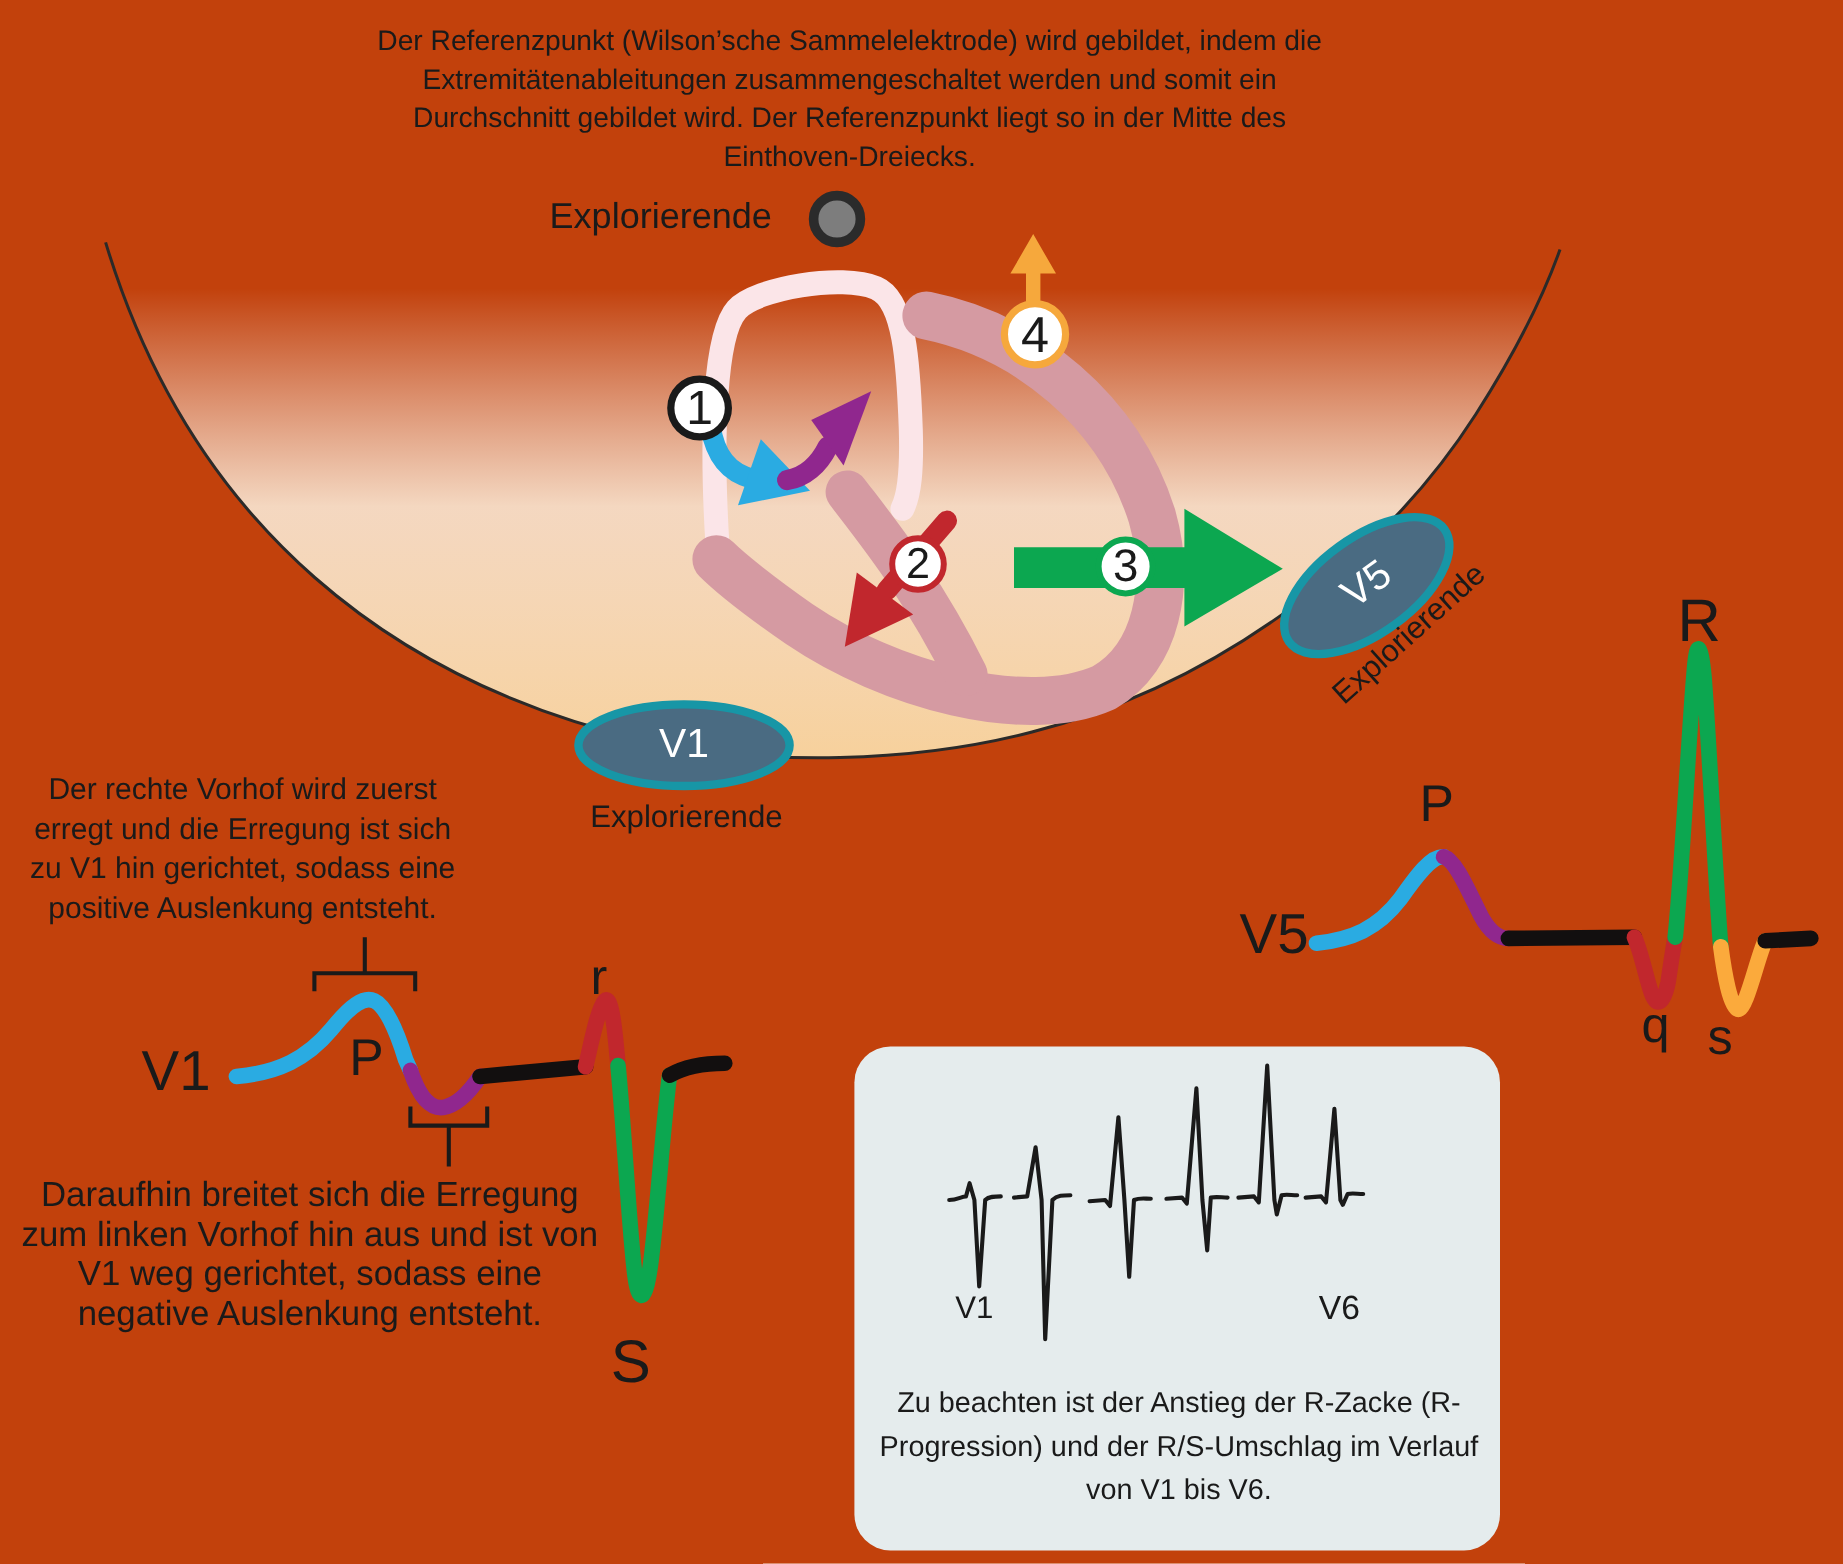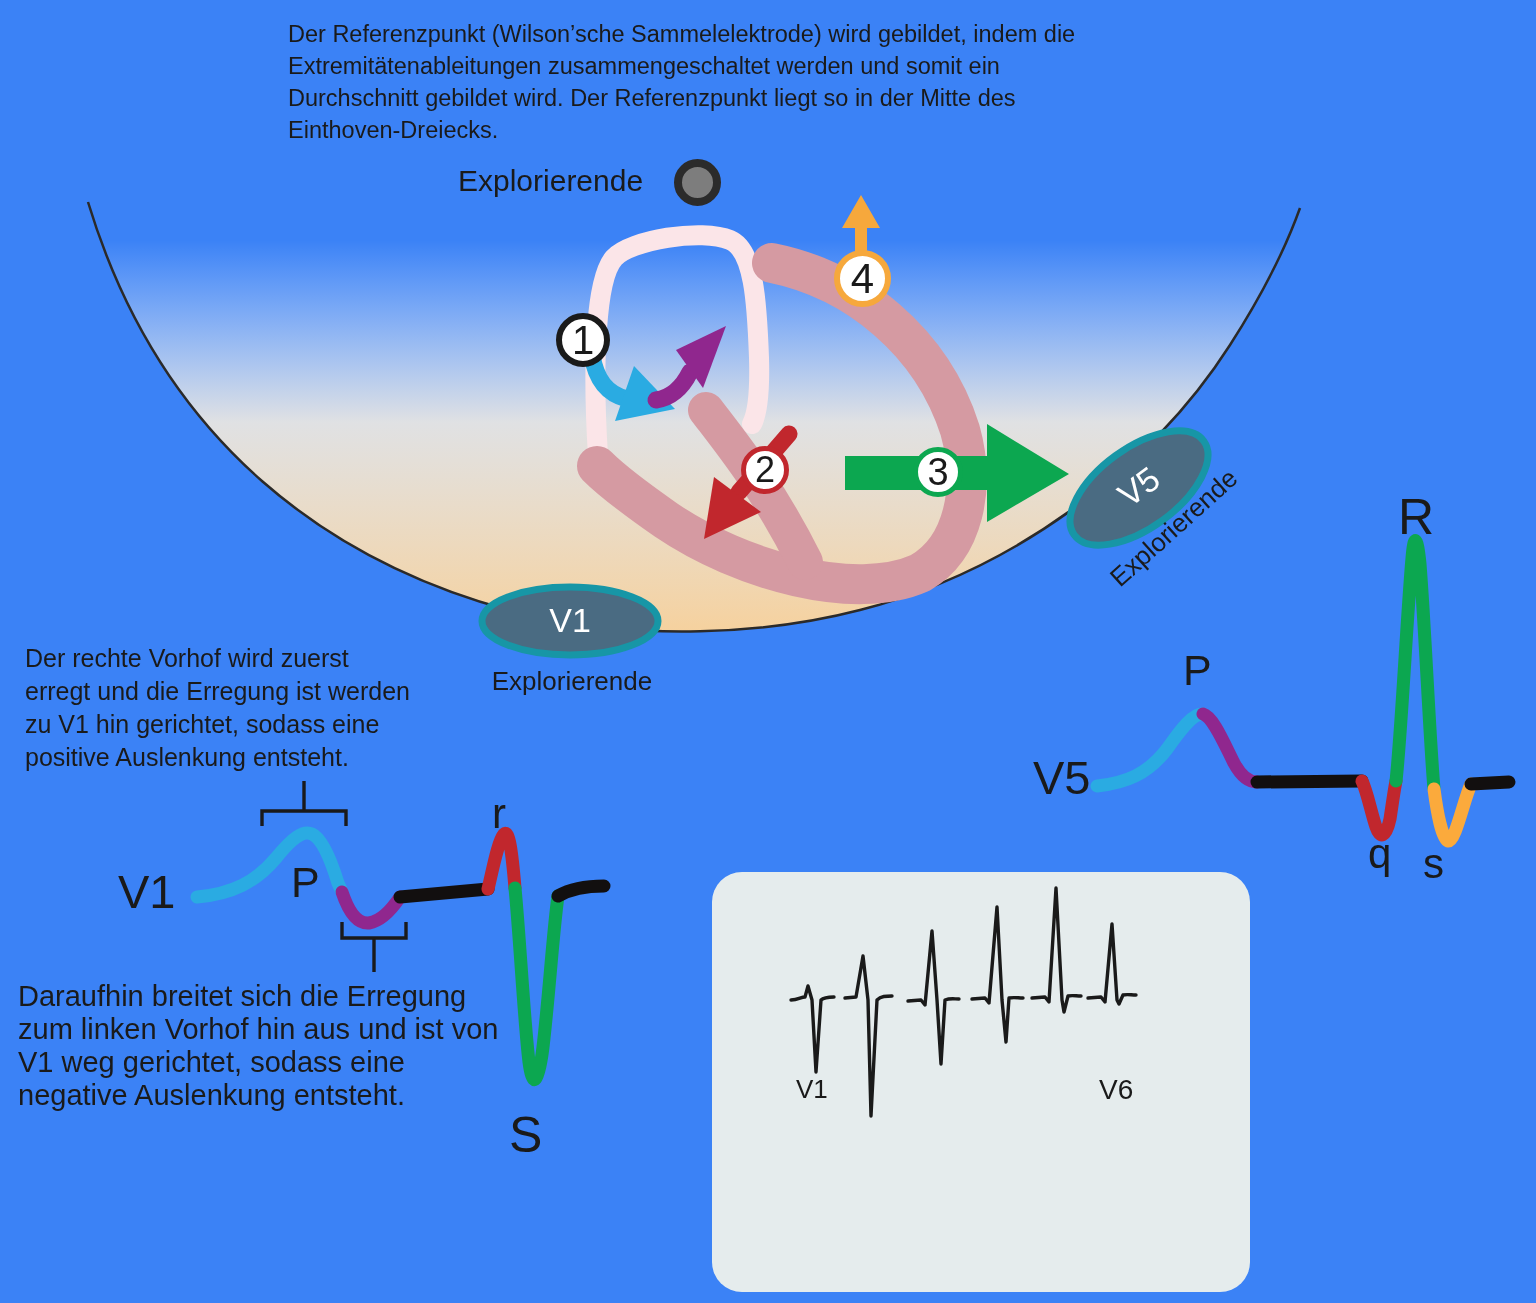--- a/index.html
+++ b/index.html
@@ -1,20 +1,20 @@
 <!DOCTYPE html>
 <html><head>
 <meta charset="utf-8">
 <style>
   * { box-sizing: border-box; }
   body { margin: 0; background: #ffffff; }
   #canvas {
     position: relative; width: 1536px; height: 1303px;
     font-family: "Liberation Sans", sans-serif; color: #1a1a1a;
-    background: #3b82f6; overflow: hidden;
+    background: #c2410c; overflow: hidden; text-align: center;
   }
   #diagram-svg { position: absolute; left: 0; top: 0; }
   .txt { position: absolute; white-space: pre-line; }
   .intro { left: 288px; top: 18px; font-size: 23.5px; line-height: 32px; width: 840px; }
   .ref-label { left: 458px; top: 164px; font-size: 30px; }
   .ref-dot {
     position: absolute; left: 674px; top: 159px; width: 47px; height: 47px;
     border-radius: 50%; border: 8px solid #2b2b2b; background: #7d7d7d;
   }
   .marker {
@@ -135,35 +135,38 @@
   <div class="marker m2">2</div>
   <div class="marker m3">3</div>
   <div class="marker m4">4</div>
 
   <div class="txt elec-label elec-v1-label">V1</div>
   <div class="txt expl-v1">Explorierende</div>
   <div class="txt elec-label elec-v5-label">V5</div>
   <div class="txt expl-v5">Explorierende</div>
 
   <div class="txt note-right-atrium">Der rechte Vorhof wird zuerst
-erregt und die Erregung ist werden
+erregt und die Erregung ist sich
 zu V1 hin gerichtet, sodass eine
 positive Auslenkung entsteht.</div>
   <div class="txt note-left-atrium">Daraufhin breitet sich die Erregung
 zum linken Vorhof hin aus und ist von
 V1 weg gerichtet, sodass eine
 negative Auslenkung entsteht.</div>
 
   <div class="txt lead-v1">V1</div>
   <div class="txt wl-p1">P</div>
   <div class="txt wl-r1">r</div>
   <div class="txt wl-s1">S</div>
 
   <div class="txt lead-v5">V5</div>
   <div class="txt wl-p5">P</div>
   <div class="txt wl-r5">R</div>
   <div class="txt wl-q5">q</div>
   <div class="txt wl-s5">s</div>
 
   <div class="txt box-v1">V1</div>
   <div class="txt box-v6">V6</div>
+  <div class="txt box-caption">Zu beachten ist der Anstieg der R-Zacke (R-
+Progression) und der R/S-Umschlag im Verlauf
+von V1 bis V6.</div>
 
 </div>
 
 </body></html>

